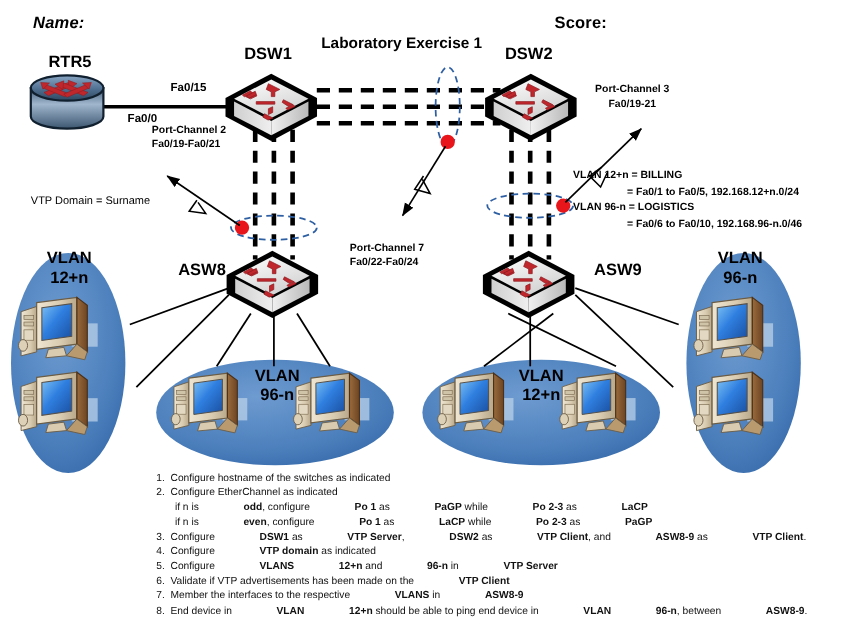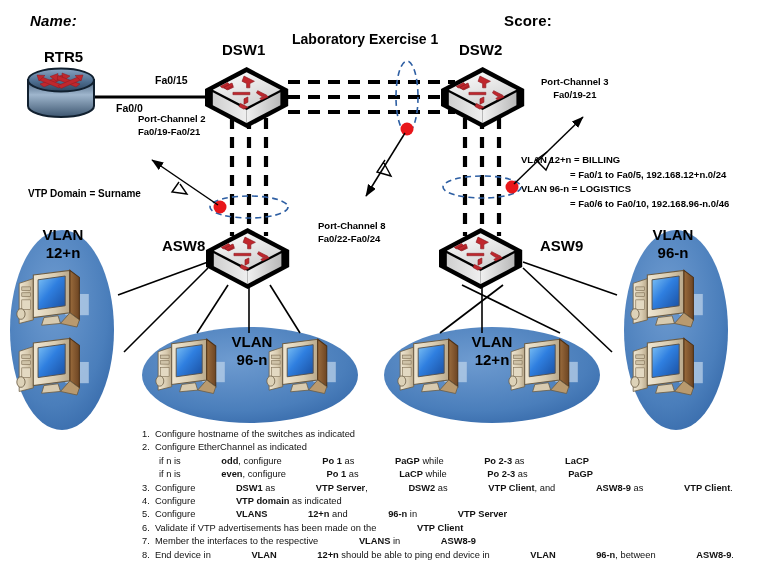--- a/index.html
+++ b/index.html
@@ -46,23 +46,22 @@
     white-space: nowrap;
   }
   .ann-label {
     font-size: 9.5px;
     font-weight: bold;
     white-space: nowrap;
     line-height: 13px;
   }
   .vtp-label {
     font-size: 10px;
-    font-weight: bold;
-    white-space: nowrap;
-    margin-top: 11px;
+    font-weight: normal;
+    white-space: nowrap;
   }
   .vlan-cloud-label {
     font-size: 15px;
     font-weight: bold;
     text-align: center;
     line-height: 18px;
     white-space: nowrap;
     color: #000;
   }
   .vlan-note {
@@ -322,21 +321,21 @@
 <div class="abs dev-label" style="left:540px; top:237px;">ASW9</div>
 
 <div class="abs iface-label" style="left:155px; top:74px;">Fa0/15</div>
 <div class="abs iface-label" style="left:116px; top:102px;">Fa0/0</div>
 
 <div class="abs ann-label" style="left:106px; top:112px;margin-left:32px;">
   <div>Port-Channel 2</div>
   <div>Fa0/19-Fa0/21</div>
 </div>
 <div class="abs ann-label" style="left:318px; top:219px;">
-  <div>Port-Channel 8</div>
+  <div>Port-Channel 7</div>
   <div>Fa0/22-Fa0/24</div>
 </div>
 <div class="abs ann-label" style="left:541px; top:75px;text-align:center;">
   <div>Port-Channel 3</div>
   <div>Fa0/19-21</div>
 </div>
 
 <div class="abs vtp-label" style="left:28px; top:177px;">VTP Domain = Surname</div>
 
 <div class="abs vlan-note" style="left:521px; top:153px;">

